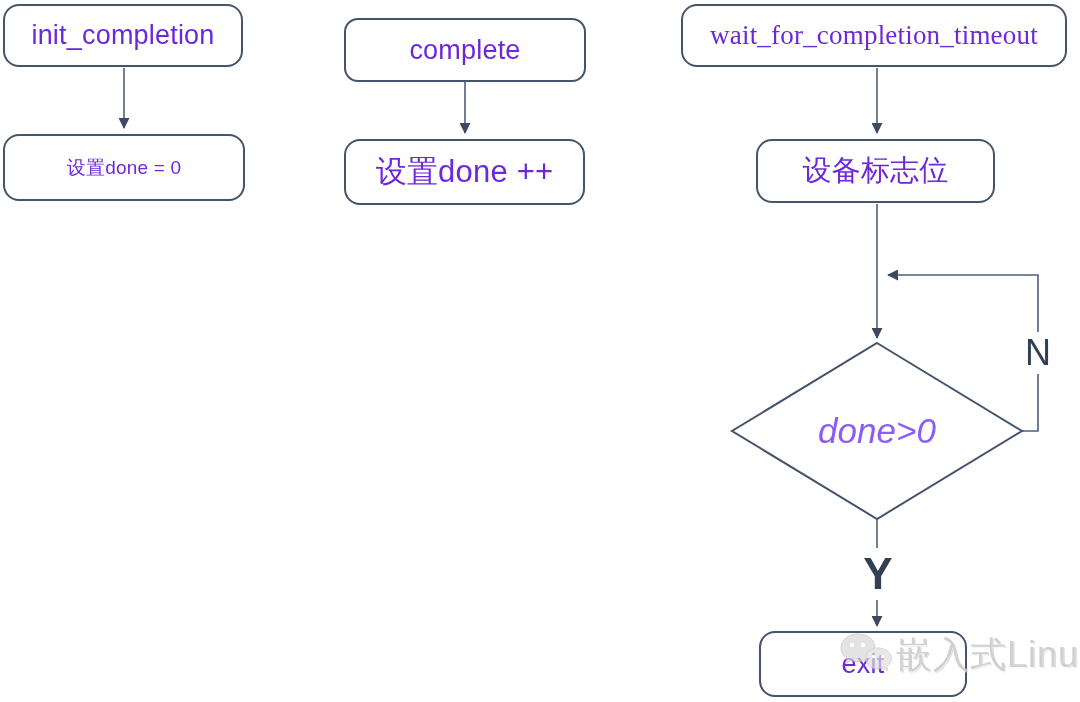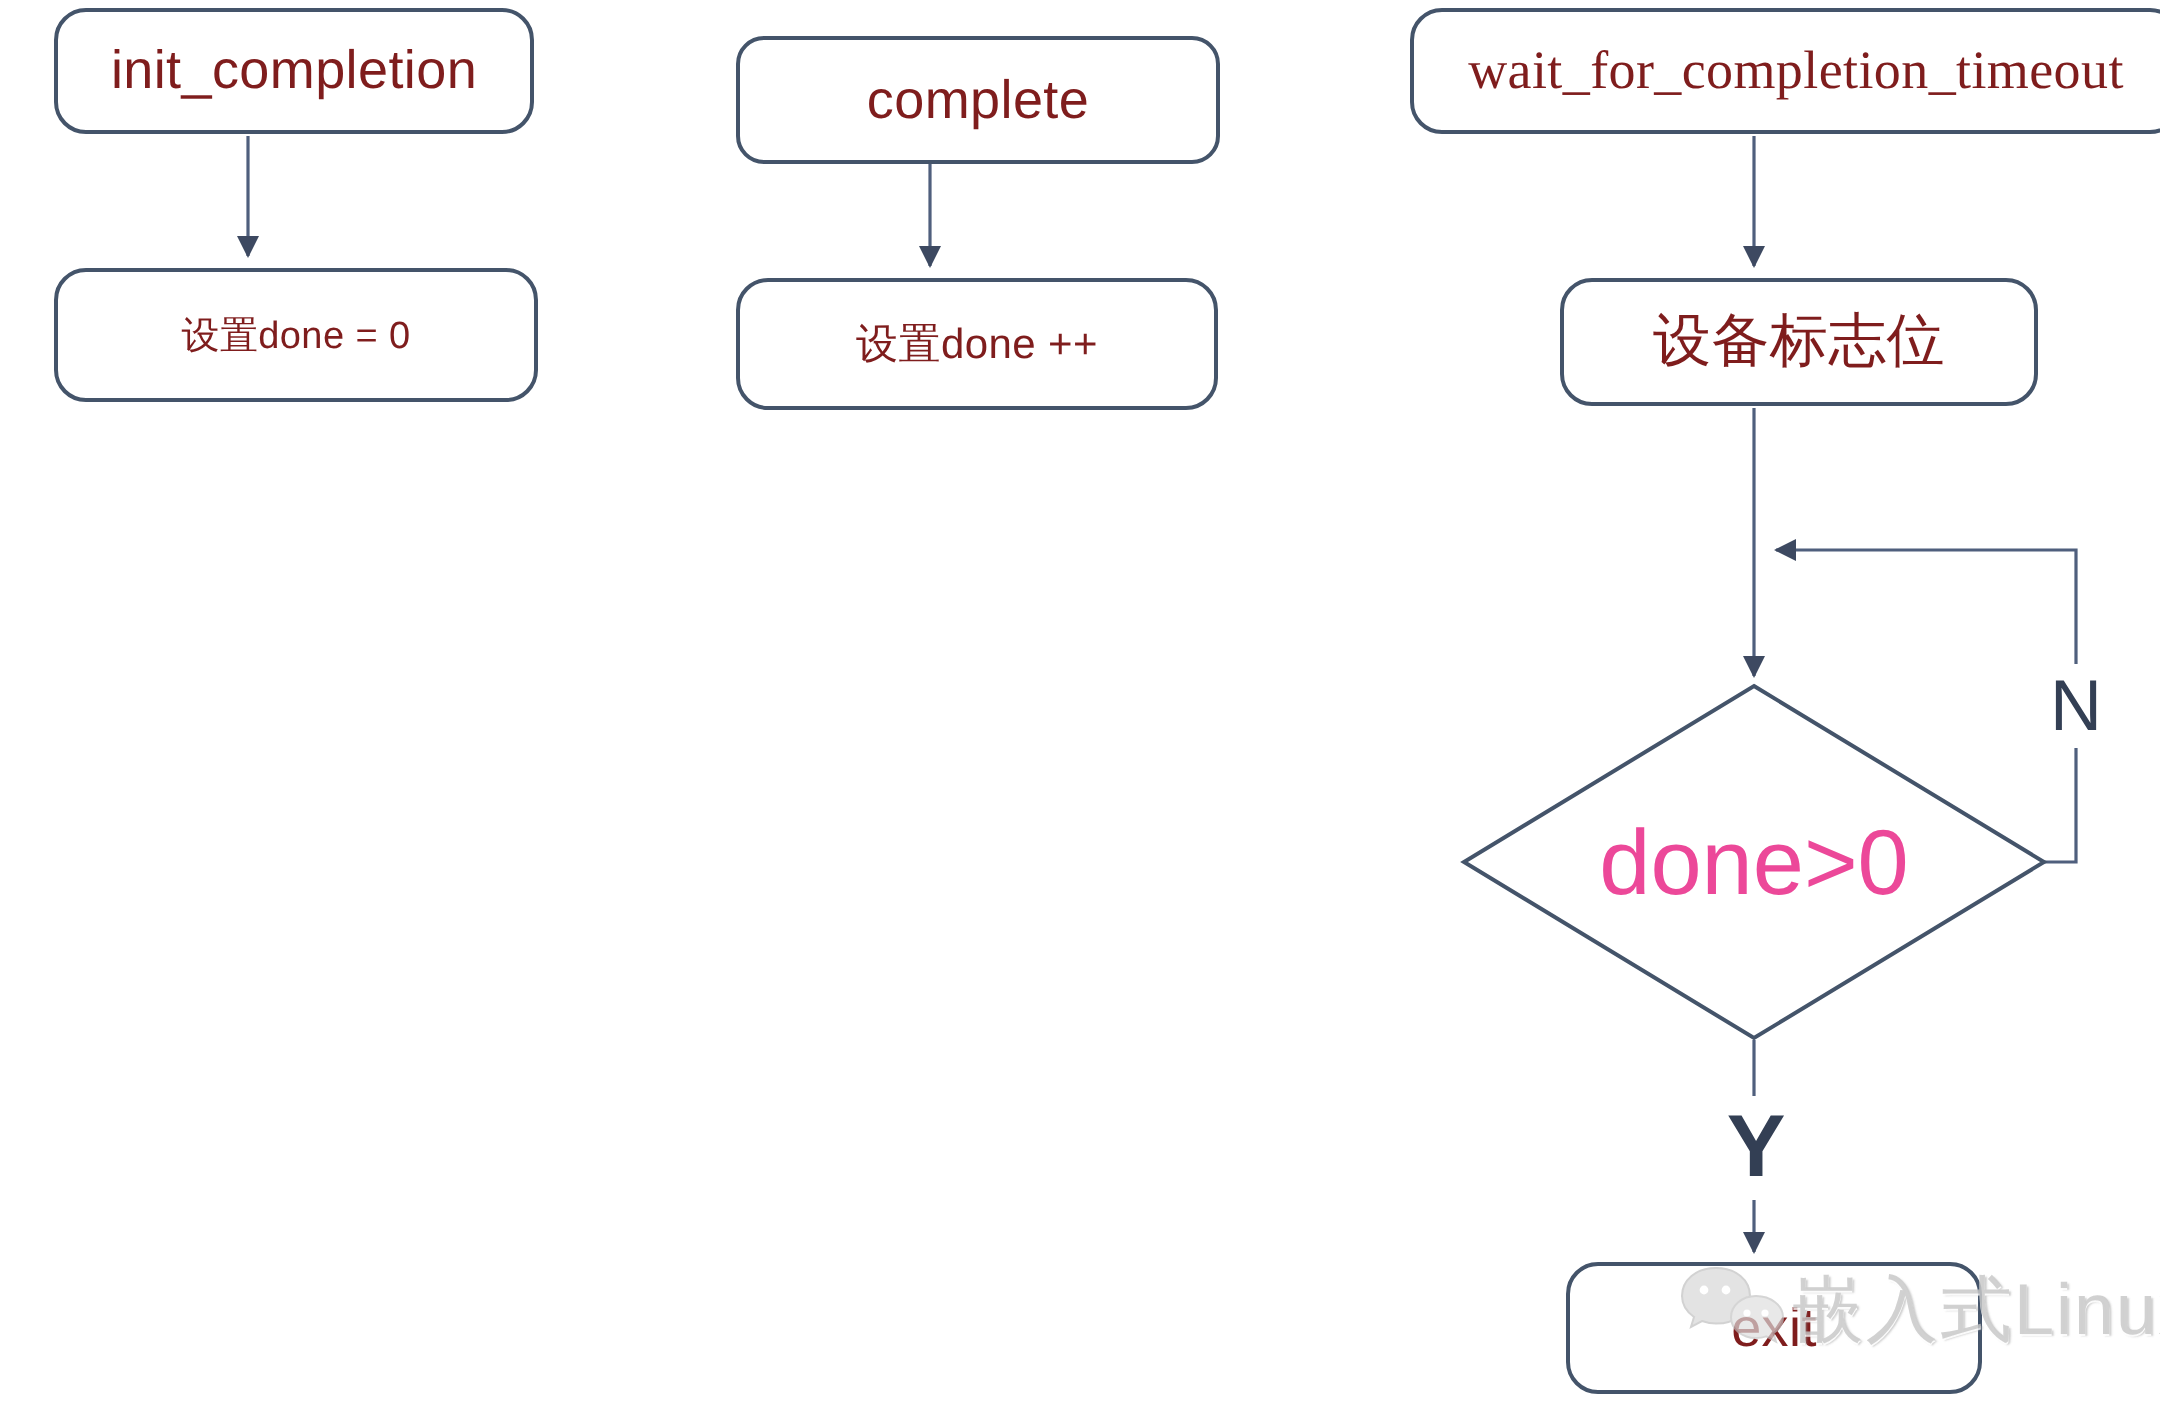--- a/index.html
+++ b/index.html
@@ -26,46 +26,46 @@
   }
   .node {
     position: absolute;
     box-sizing: border-box;
     border: 2.5px solid #44546a;
     border-radius: 16px;
     background: #ffffff;
     display: flex;
     align-items: center;
     justify-content: center;
-    color: #7f1d1d;
+    color: #6d28d9;
     font-size: 27px;
     letter-spacing: 0.2px;
     white-space: nowrap;
-    margin-left: 24px;
   }
   .node-init      { left: 3px;   top: 4px;   width: 240px; height: 63px; }
   .node-set-zero  { left: 3px;   top: 134px; width: 242px; height: 67px; }
   .node-complete  { left: 344px; top: 18px;   width: 242px; height: 64px; border-radius: 14px; }
   .node-set-inc   { left: 344px; top: 139px; width: 241px; height: 66px; }
   .node-wait      { left: 681px; top: 4px;   width: 386px; height: 63px; font-family: Liberation Serif, serif; }
   .node-flag      { left: 756px; top: 139px; width: 239px; height: 64px; }
   .node-exit      { left: 759px; top: 631px; width: 208px; height: 66px; }
 
   .decision-label {
     position: absolute;
     left: 732px;
     top: 344px;
     width: 290px;
     height: 174px;
     display: flex;
     align-items: center;
     justify-content: center;
-    font-size: 46px;
-    color: #ec4899;
+    font-size: 35px;
+    color: #8b5cf6;
     pointer-events: none;
+    font-style: italic;
   }
   .branch-label {
     position: absolute;
     background: #ffffff;
     color: #333f54;
     text-align: center;
     pointer-events: none;
   }
   .label-yes {
     left: 856px;
@@ -136,21 +136,21 @@
 
     <polygon points="877,343 1022,431 877,519 732,431" fill="#ffffff" stroke="#44546a" stroke-width="2"></polygon>
 
     <line x1="877" y1="520" x2="877" y2="626" stroke="#4f5f7d" stroke-width="1.6" marker-end="url(#arrowhead)"></line>
   </svg>
 
   <div class="node node-init">init_completion</div>
   <div class="node node-set-zero" style="font-size:19px;">设置done = 0</div>
 
   <div class="node node-complete">complete</div>
-  <div class="node node-set-inc" style="font-size:21px;">设置done ++</div>
+  <div class="node node-set-inc" style="font-size:31px;">设置done ++</div>
 
   <div class="node node-wait">wait_for_completion_timeout</div>
   <div class="node node-flag" style="font-size:29px;">设备标志位</div>
 
   <div class="decision-label">done&gt;0</div>
   <div class="branch-label label-yes">Y</div>
   <div class="branch-label label-no">N</div>
 
   <div class="node node-exit">exit</div>
 

